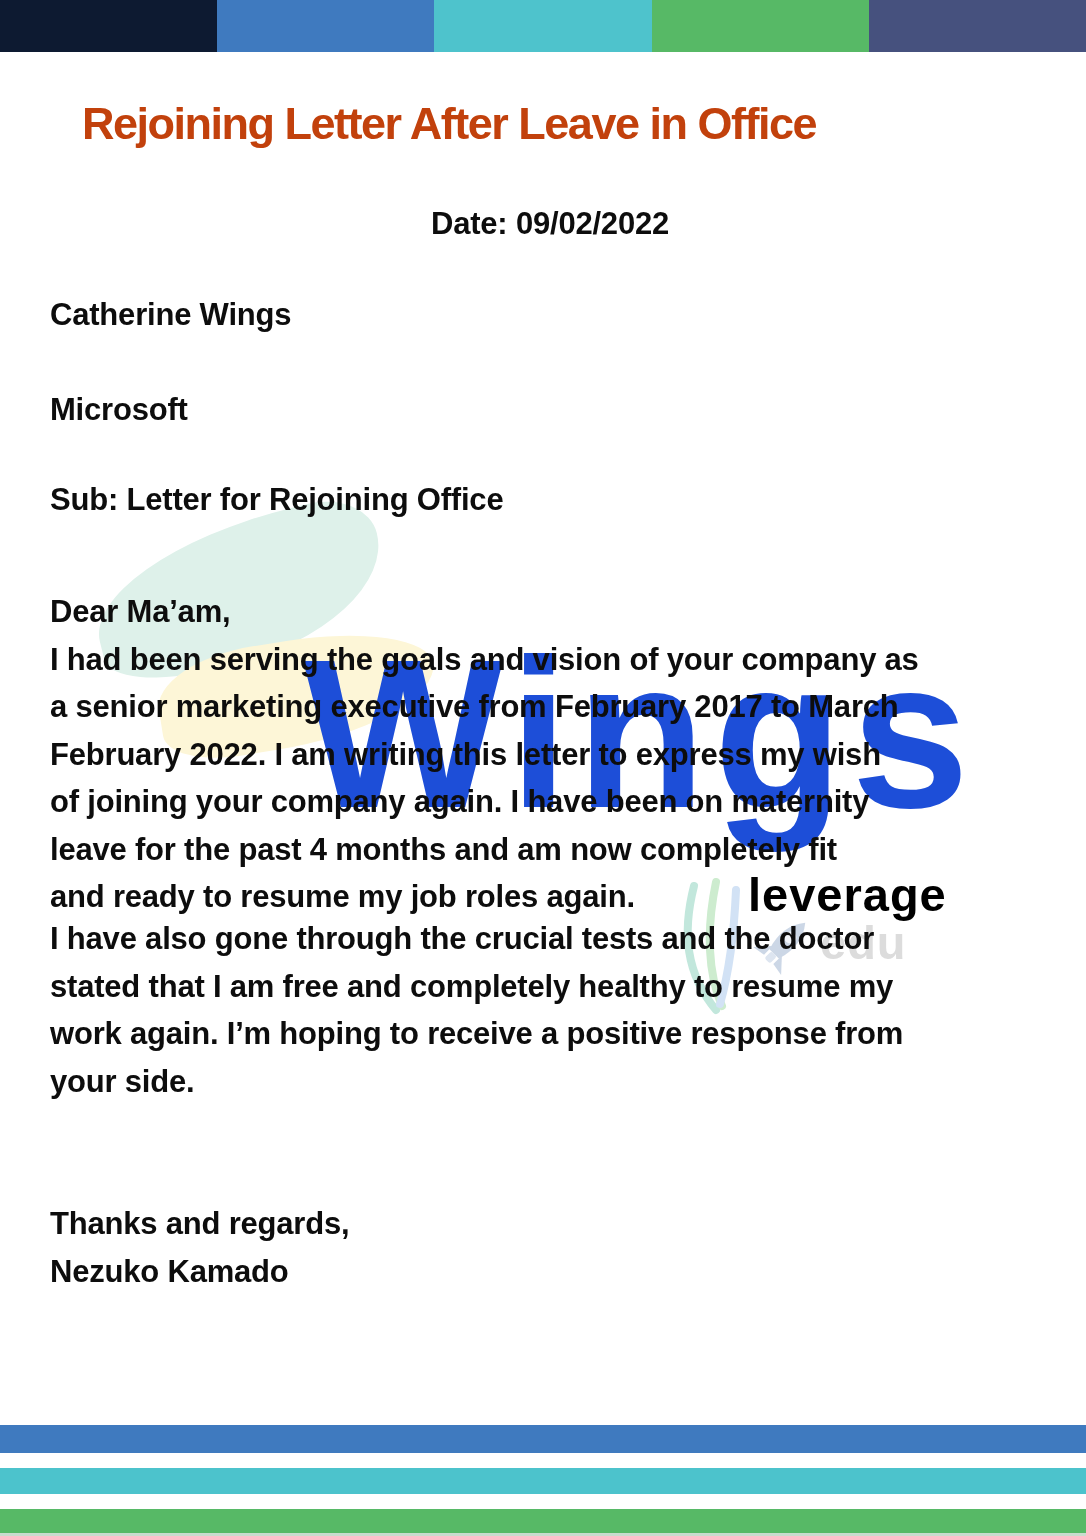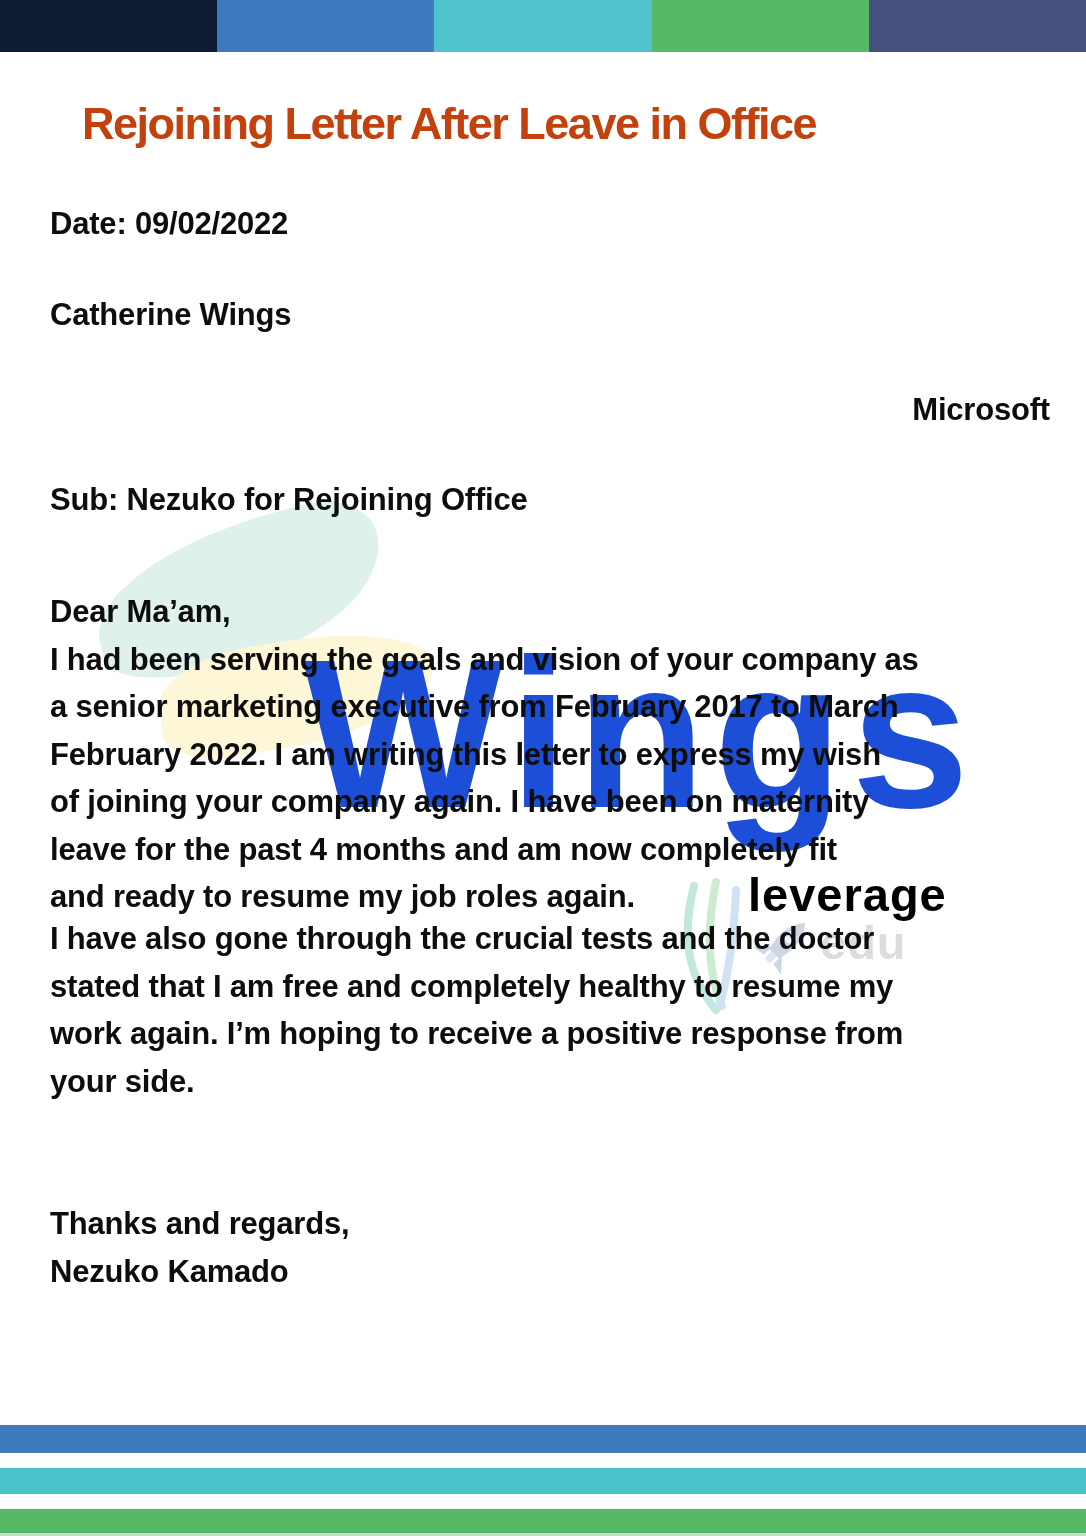--- a/index.html
+++ b/index.html
@@ -55,23 +55,23 @@
   .title{
     top:94px;width:1010px;
     font-size:45px;line-height:60px;letter-spacing:-1.5px;
     white-space:nowrap;color:#c2410c;margin-left:32px;
   }
   .block{
     width:1000px;
     font-size:31px;line-height:47.5px;
     white-space:pre-line;letter-spacing:-0.2px;color:#0d0d0d;
   }
-  .b-date     {top:200px;}
+  .b-date     {top:200px;text-align:center;}
   .b-recipient{top:291px;}
-  .b-company  {top:386px;text-align:right;}
+  .b-company  {top:386px;}
   .b-subject  {top:476px;}
   .b-para1    {top:588px;}
   .b-para2    {top:915px;}
   .b-signoff  {top:1200px;}
   
   .stripe{position:absolute;left:0;width:1086px;z-index:3;}
   .stripe-blue {top:1425px;height:28px;background:#3f7abf;}
   .stripe-teal {top:1468px;height:26px;background:#4cc3cc;}
   .stripe-green{top:1509px;height:24px;background:#57b966;}
   .stripe-pale {top:1533px;height:3px;background:#c9dcce;}
@@ -113,21 +113,21 @@
       <path d="M44 4 C34 52 36 96 50 128" stroke="#cdeccf" stroke-width="8" fill="none" stroke-linecap="round"></path>
       <path d="M64 12 C62 58 56 98 48 126" stroke="#d2e2f5" stroke-width="8" fill="none" stroke-linecap="round"></path>
     </svg>
   </div>
 
   <div class="txt title">Rejoining Letter After Leave in Office</div>
 
   <div class="txt block b-date">Date: 09/02/2022</div>
   <div class="txt block b-recipient">Catherine Wings</div>
   <div class="txt block b-company">Microsoft</div>
-  <div class="txt block b-subject">Sub: Nezuko for Rejoining Office</div>
+  <div class="txt block b-subject">Sub: Letter for Rejoining Office</div>
   <div class="txt block b-para1">Dear Ma’am,
 I had been serving the goals and vision of your company as
 a senior marketing executive from February 2017 to March
 February 2022. I am writing this letter to express my wish
 of joining your company again. I have been on maternity
 leave for the past 4 months and am now completely fit
 and ready to resume my job roles again.</div>
   <div class="txt block b-para2">I have also gone through the crucial tests and the doctor
 stated that I am free and completely healthy to resume my
 work again. I’m hoping to receive a positive response from

